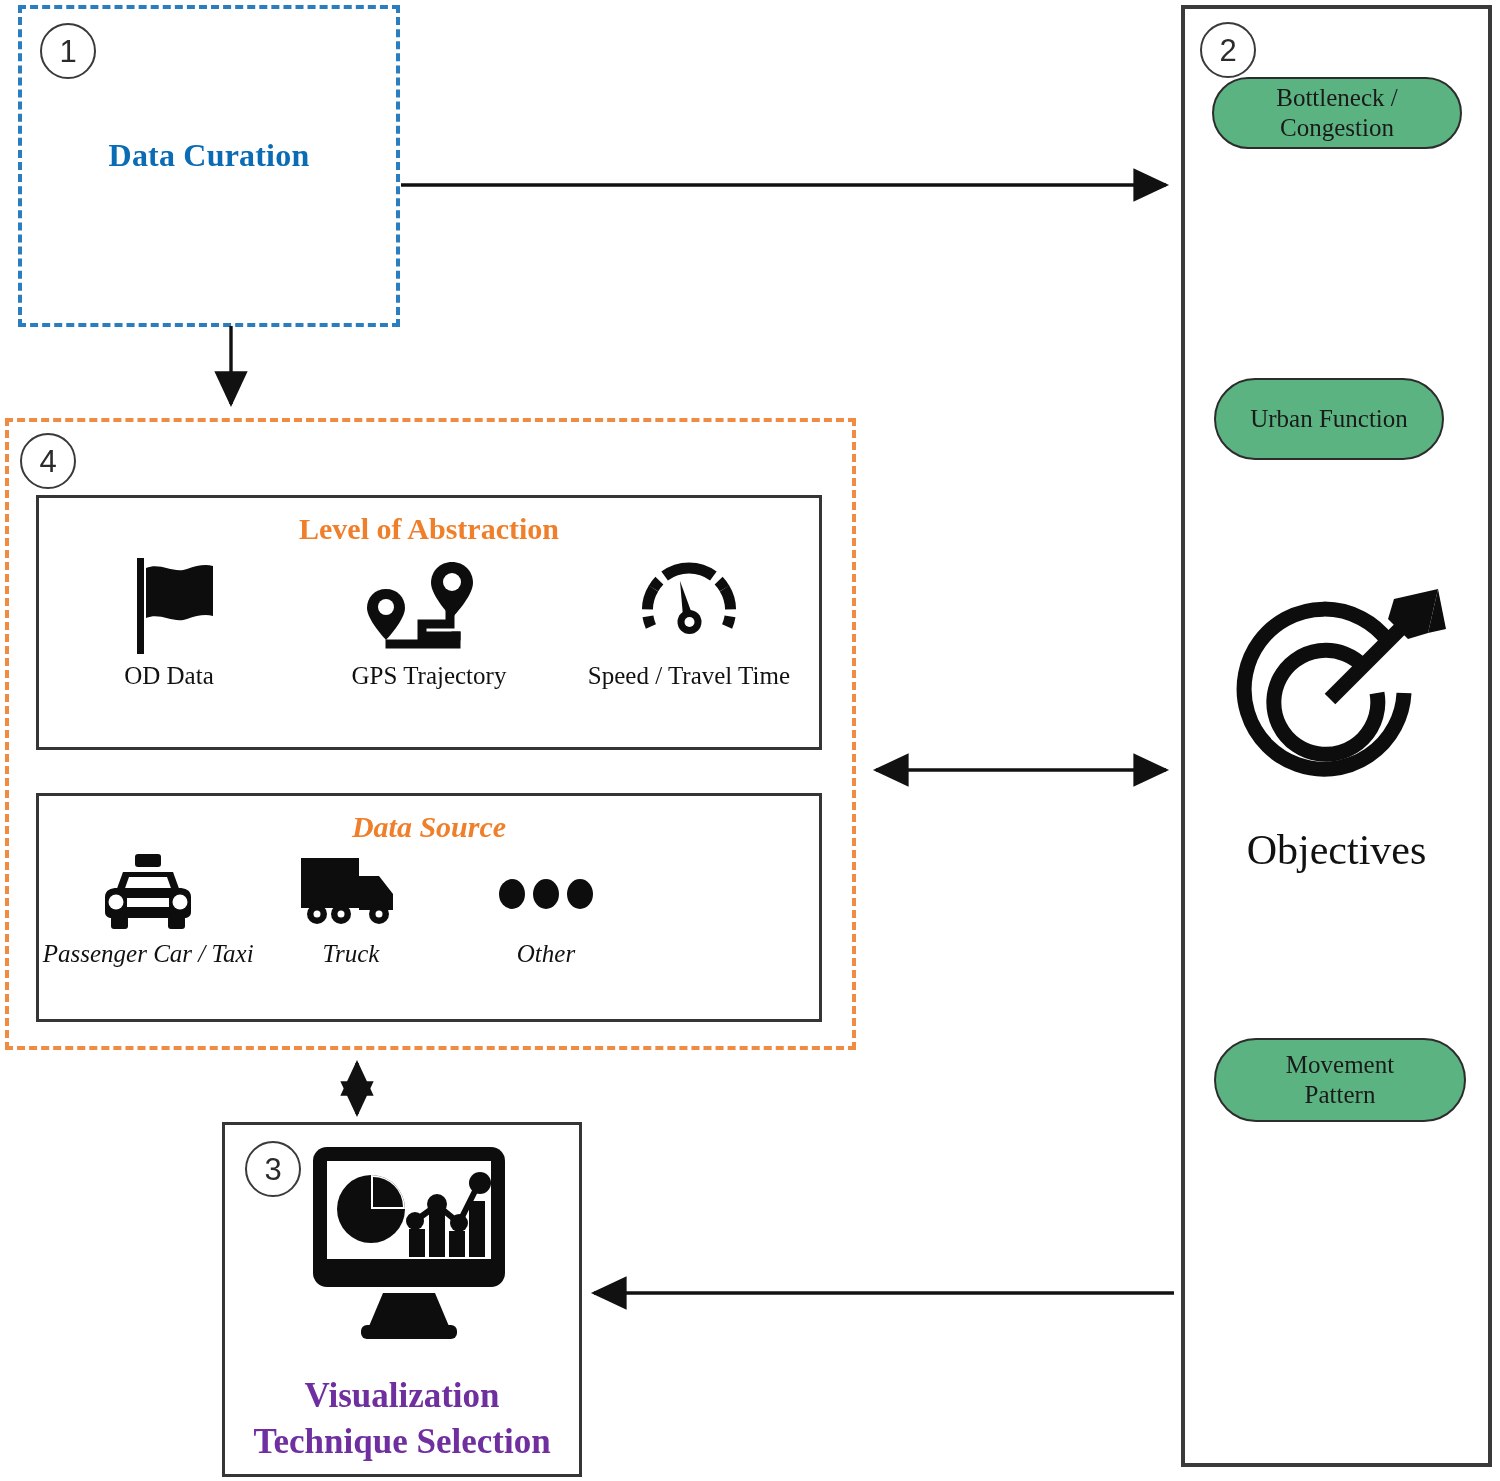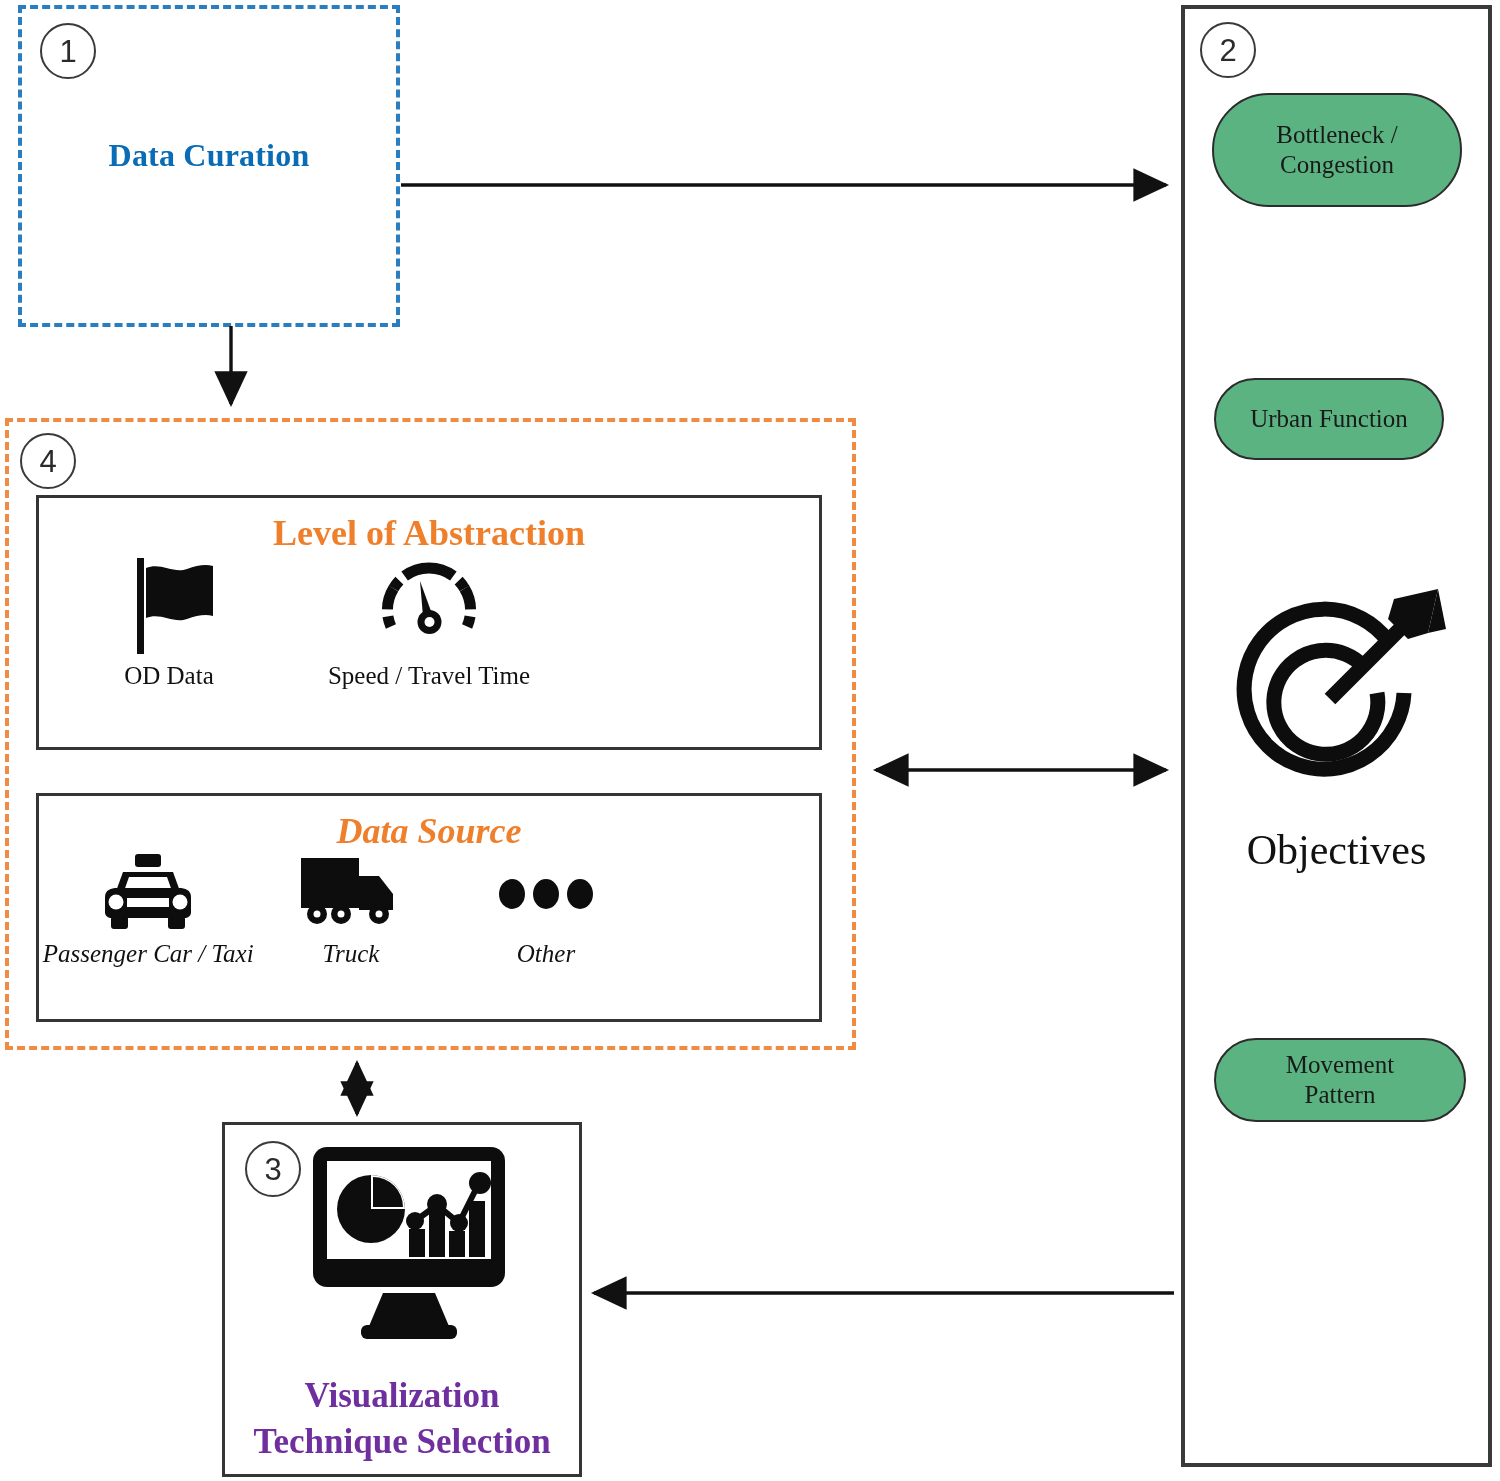--- a/index.html
+++ b/index.html
@@ -31,21 +31,21 @@
     border:4px dashed #ef8b42;box-sizing:border-box;background:transparent;
   }
   .inner-panel{
     position:absolute;border:3px solid #353535;box-sizing:border-box;background:#fff;
   }
   #abstraction-panel{left:36px;top:495px;width:786px;height:255px;}
   #source-panel{left:36px;top:793px;width:786px;height:229px;font-style:italic;}
 
   .panel-title{
     position:absolute;left:0;top:14px;width:100%;text-align:center;
-    font-size:36px;font-weight:bold;color:#ef7f2a;
+    font-size:30px;font-weight:bold;color:#ef7f2a;
   }
 
   .icon-row{position:absolute;left:0;width:100%;display:flex;}
   .icon-cell{display:flex;flex-direction:column;align-items:center;}
   .icon-art{display:flex;align-items:flex-end;justify-content:center;}
   .icon-label{font-size:25px;color:#111;margin-top:6px;white-space:nowrap;}
 
   
   #viz-box{
     position:absolute;left:222px;top:1122px;width:360px;height:355px;
@@ -130,20 +130,38 @@
         <div class="icon-art" style="height:100px;">
           <svg width="96" height="100" viewBox="0 0 96 100">
             <rect x="16" y="2" width="7" height="96" fill="#0d0d0d"></rect>
             <path d="M25,12 C40,6 52,18 66,13 C76,9.5 84,8 92,10 L92,60 C84,58 76,59.5 66,63
                      C52,68 40,56 25,62 Z" fill="#0d0d0d"></path>
           </svg>
         </div>
         <div class="icon-label">OD Data</div>
       </div>
 
+      <div class="icon-cell" style="width:33.33%;">
+        <div class="icon-art" style="height:100px;">
+          <svg width="130" height="100" viewBox="0 0 130 100">
+
+            <path d="M88,6 C76,6 67,15 67,27 C67,40 88,62 88,62 C88,62 109,40 109,27
+                     C109,15 100,6 88,6 Z" fill="#0d0d0d"></path>
+            <circle cx="88" cy="26" r="9" fill="#fff"></circle>
+
+            <path d="M22,33 C11,33 3,41 3,52 C3,64 22,84 22,84 C22,84 41,64 41,52
+                     C41,41 33,33 22,33 Z" fill="#0d0d0d"></path>
+            <circle cx="22" cy="51" r="8" fill="#fff"></circle>
+
+            <path d="M86,56 L86,68 L58,68 L58,80 L92,80" fill="none" stroke="#0d0d0d" stroke-width="9" stroke-linecap="square"></path>
+            <path d="M92,80 L92,88 L26,88" fill="none" stroke="#0d0d0d" stroke-width="9" stroke-linecap="square"></path>
+          </svg>
+        </div>
+        <div class="icon-label">GPS Trajectory</div>
+      </div>
 
       <div class="icon-cell" style="width:33.33%;">
         <div class="icon-art" style="height:100px;">
           <svg width="116" height="100" viewBox="0 0 116 100">
             <g fill="none" stroke="#0d0d0d" stroke-width="11" stroke-linecap="butt">
               <path d="M58,12 a41,41 0 0,1 35.5,20.5" stroke-dasharray="26 7"></path>
               <path d="M93.5,32.5 a41,41 0 0,1 2.6,38" stroke-dasharray="22 7"></path>
               <path d="M58,12 a41,41 0 0,0 -35.5,20.5" stroke-dasharray="26 7"></path>
               <path d="M22.5,32.5 a41,41 0 0,0 -2.6,38" stroke-dasharray="22 7"></path>
             </g>
@@ -242,21 +260,21 @@
 
     <div id="viz-title">
       <div>Visualization</div>
       <div>Technique Selection</div>
     </div>
   </div>
 
   <div id="objectives-panel"></div>
   <div class="step-circle" style="left:1200px;top:22px;">2</div>
 
-  <div class="pill" style="left:1212px;top:93px;width:250px;height:114px;text-align:center;">
+  <div class="pill" style="left:1212px;top:77px;width:250px;height:72px;text-align:center;">
     <span>
       <span>Bottleneck /</span><br>
       <span>Congestion</span>
     </span>
   </div>
 
   <div class="pill" style="left:1214px;top:378px;width:230px;height:82px;">
     <span>Urban Function</span>
   </div>
 

